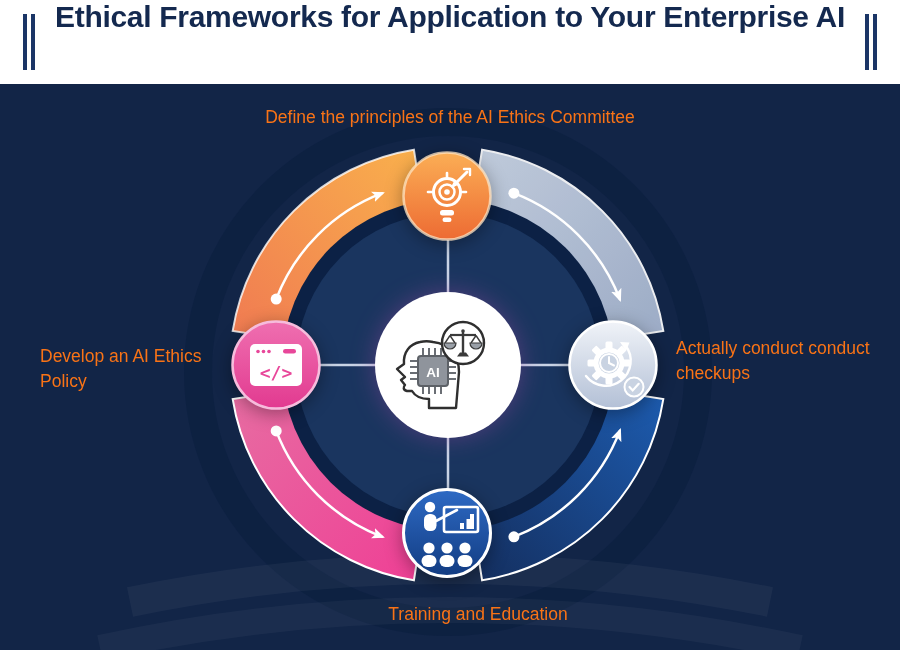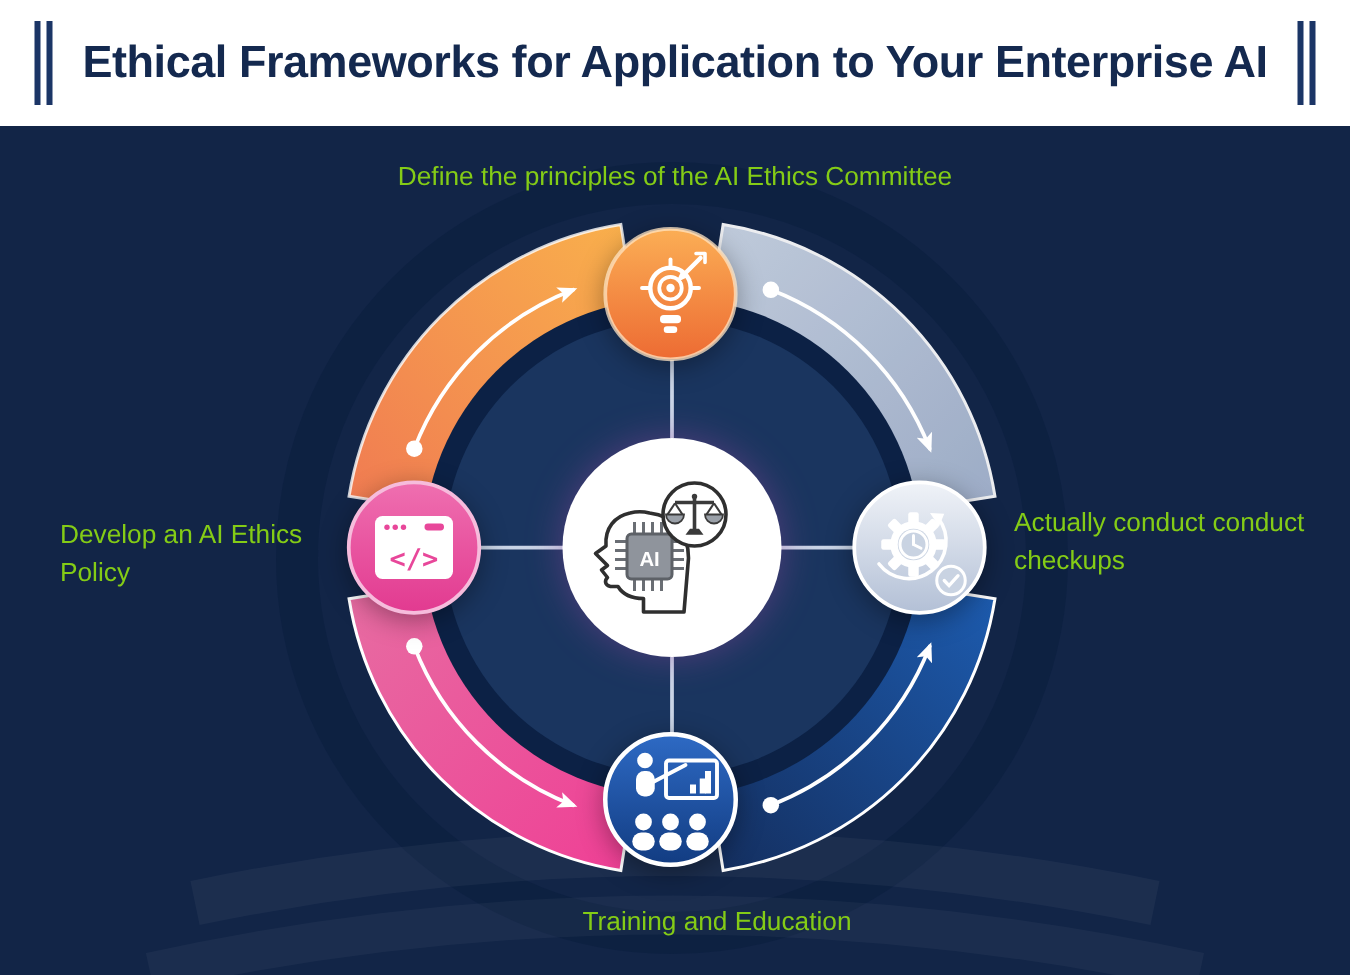--- a/index.html
+++ b/index.html
@@ -4,37 +4,37 @@
 <style>
   html,body{margin:0;padding:0;}
   body{
     width:900px;height:650px;position:relative;overflow:hidden;
     background:#122547;
     font-family:"Liberation Sans","DejaVu Sans",sans-serif;
   }
   
   .header{
     position:absolute;top:0;left:0;width:900px;height:84px;
-    background:#ffffff;display:flex;align-items:center;justify-content:center;
+    background:#ffffff;display:flex;justify-content:center;
   }
   .header h1{
     margin:0;font-size:30px;font-weight:bold;color:#14294f;letter-spacing:-0.3px;
     white-space:nowrap;
   }
   .bar-group{position:absolute;top:14px;height:56px;display:flex;gap:4px;}
   .bar-group.left{left:23px;}
   .bar-group.right{right:23px;}
   .bar{width:4px;height:56px;background:#1b3566;}
   
   .diagram-svg{position:absolute;top:0;left:0;}
   .center-circle{filter:drop-shadow(0 0 12px rgba(150,70,160,0.45));}
   .node-circle{filter:drop-shadow(0 4px 9px rgba(0,0,0,0.35));}
   
   .label{
-    position:absolute;color:#84cc16;font-size:17.5px;line-height:25px;font-weight:500;
+    position:absolute;color:#f97316;font-size:17.5px;line-height:25px;font-weight:500;
   }
   .label.center-align{left:0;width:900px;text-align:center;}
   .label-top{top:105px;}
   .label-left{left:40px;top:344px;width:178px;}
   .label-right{left:676px;top:336px;width:212px;}
   .label-bottom{top:602px;padding-left:28px;}
 </style>
 </head>
 <body>
 

